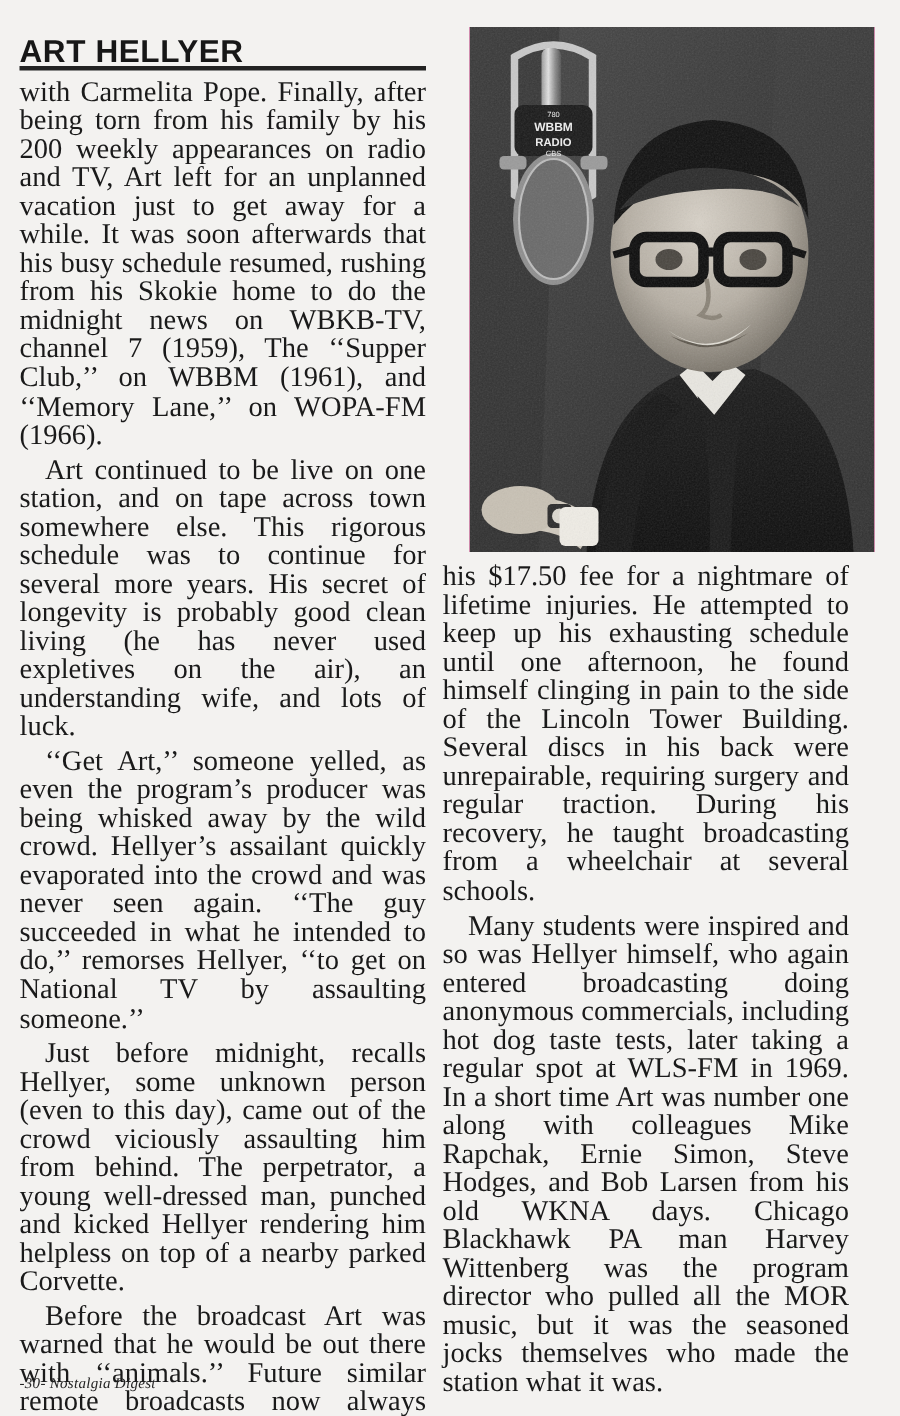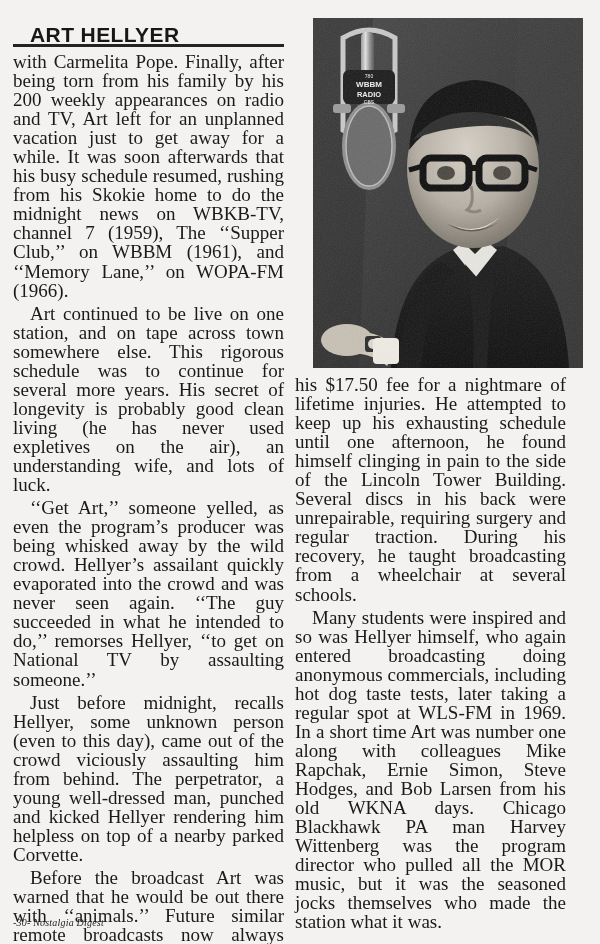--- a/index.html
+++ b/index.html
@@ -18,21 +18,21 @@
   .page {
     position: relative;
     width: 600px;
     height: 944px;
     box-sizing: border-box;
   }
 
   
   .article-title {
     position: absolute;
-    left: 30px;
+    left: 13px;
     top: 10px;
     width: 272px;
     font-family: "Liberation Sans", sans-serif;
     font-weight: bold;
     font-size: 21px;
     letter-spacing: 0.4px;
     color: #171717;
     line-height: 1.05;
   }
   .title-rule {

